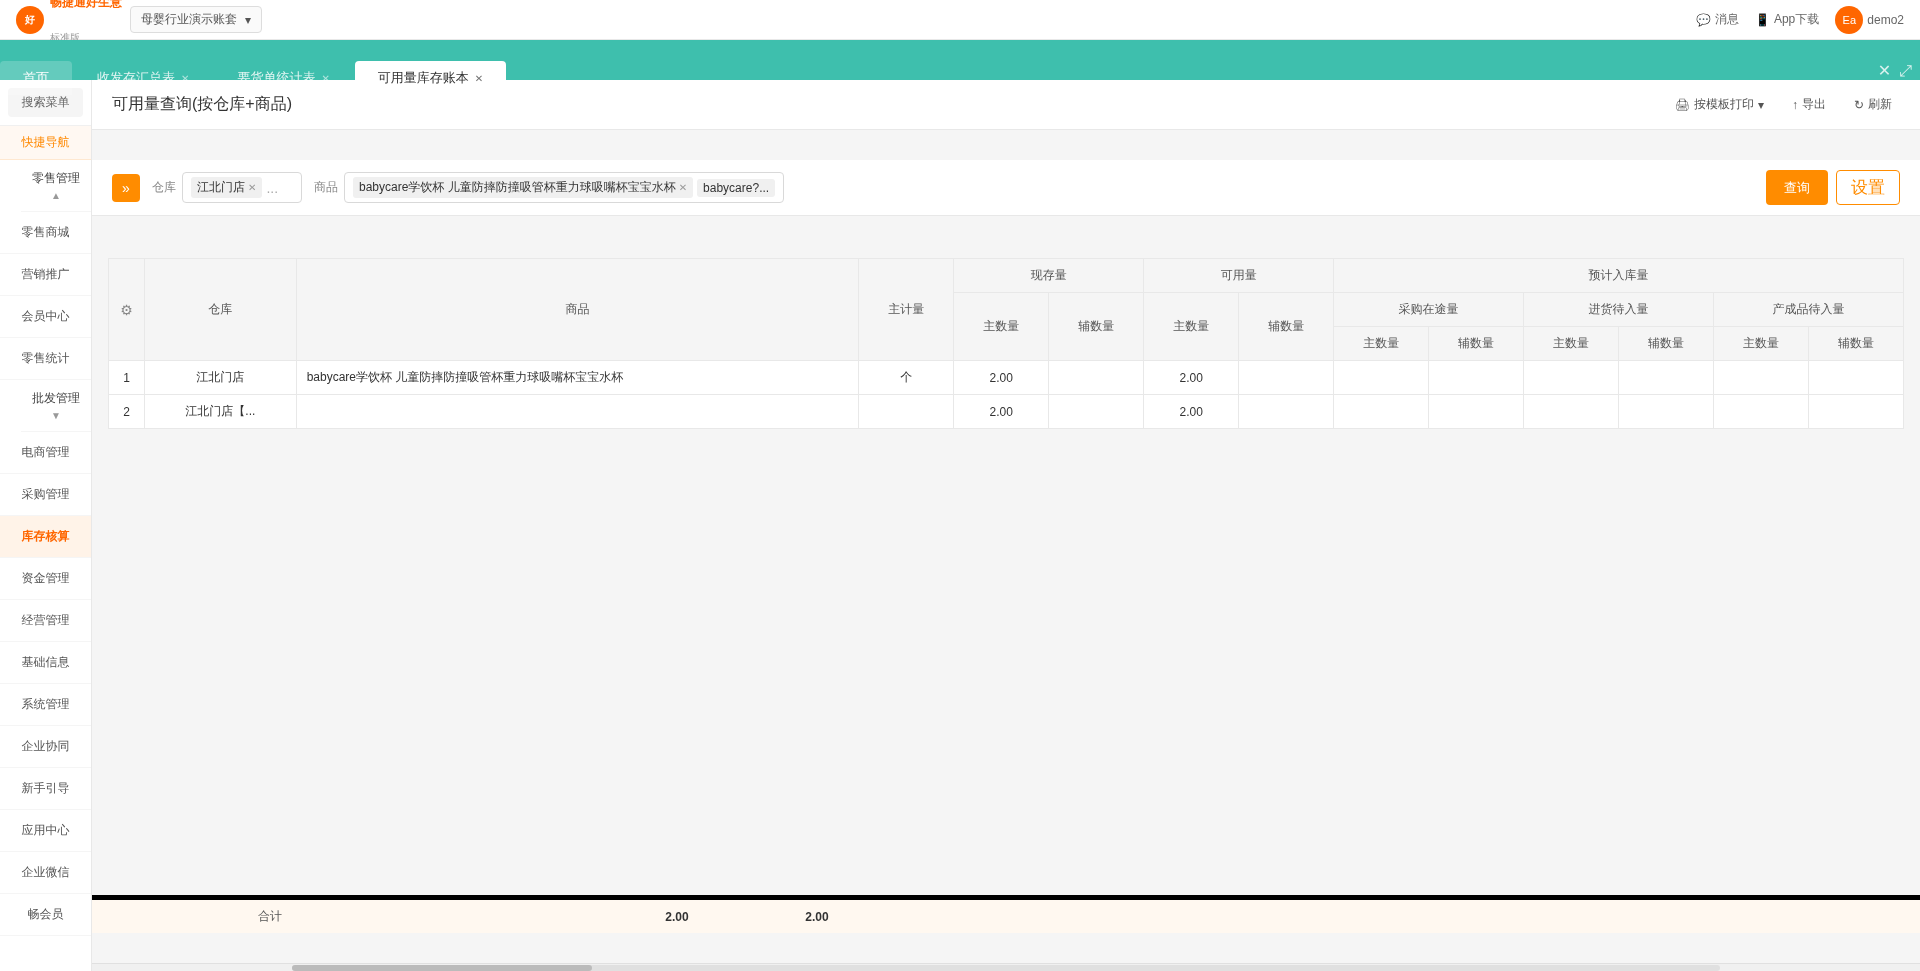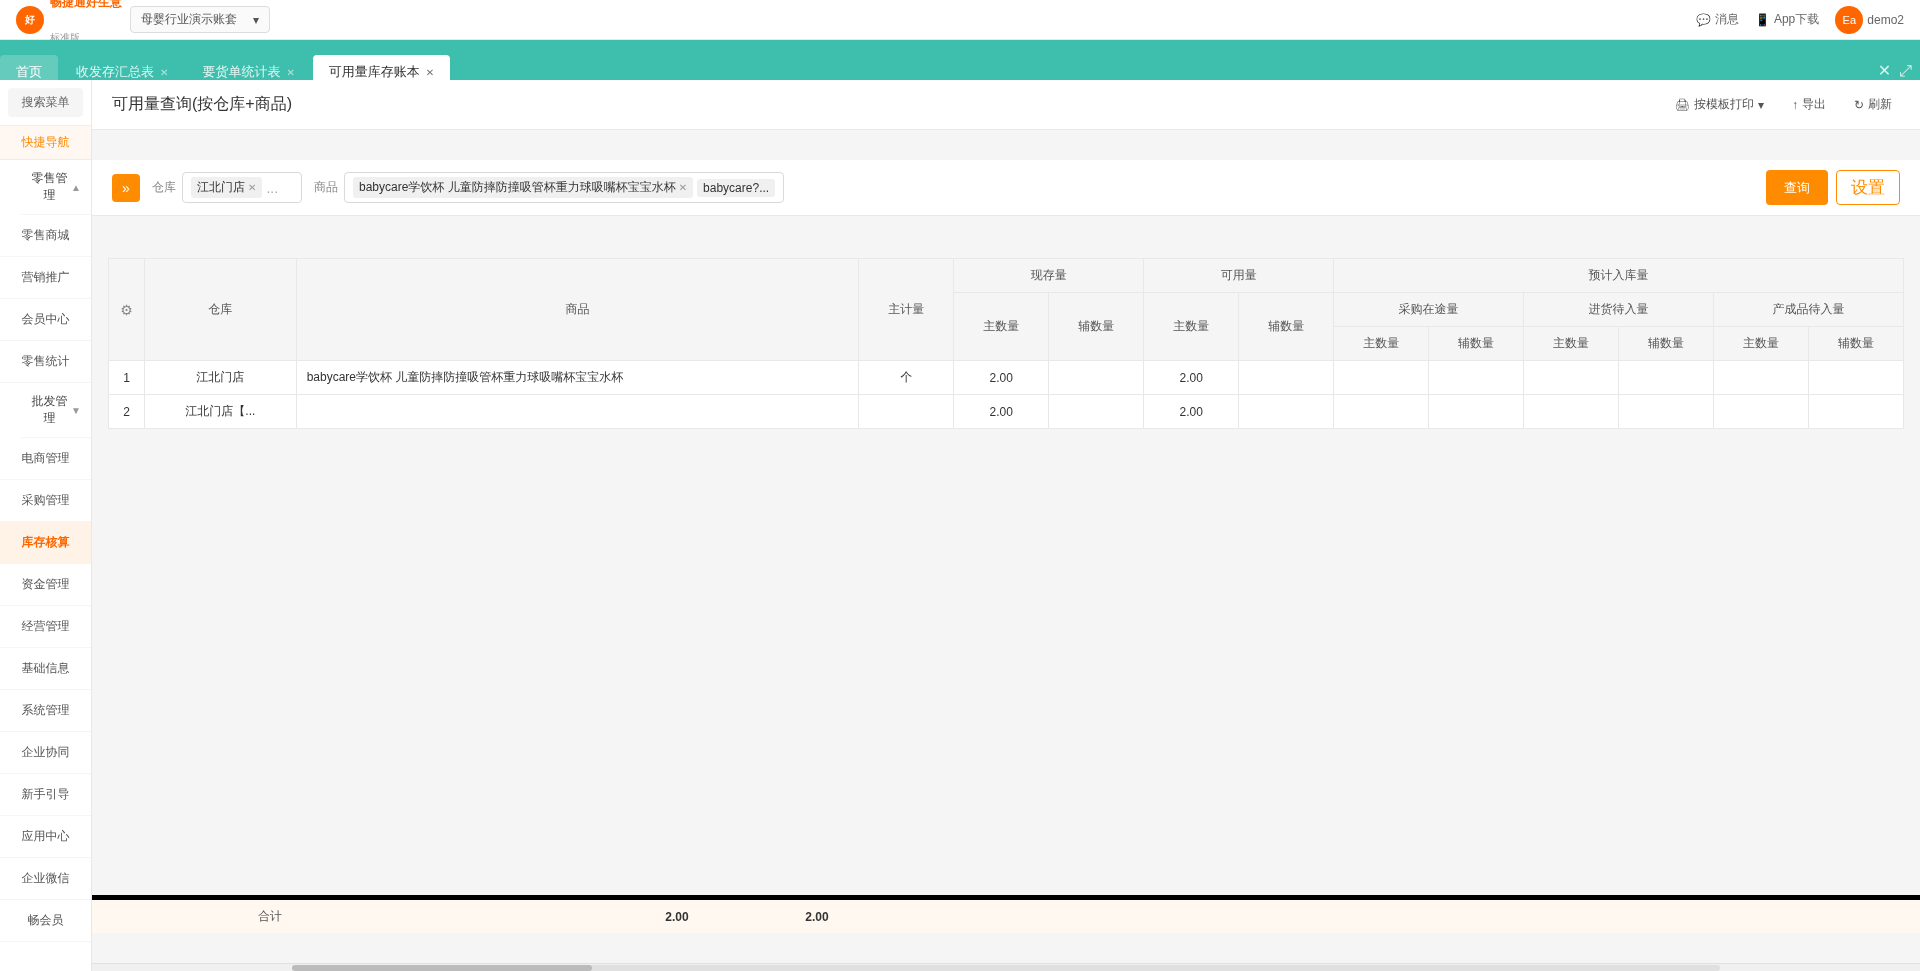--- a/index.html
+++ b/index.html
@@ -3,45 +3,45 @@
   <meta charset="utf-8">
   <style>
     * { box-sizing: border-box; margin: 0; padding: 0; }
     body { font-family: 'Microsoft YaHei', Arial, sans-serif; font-size: 13px; color: #333; background: #f5f5f5; display: flex; flex-direction: column; height: 971px; overflow: hidden; }
 
     
     .top-bar { height: 40px; background: #fff; display: flex; align-items: center; justify-content: space-between; padding: 0 16px; border-bottom: 1px solid #e8e8e8; flex-shrink: 0; }
     .top-bar-left { display: flex; align-items: center; gap: 8px; }
     .logo-area { display: flex; align-items: center; gap: 6px; }
     .logo-icon { width: 28px; height: 28px; background: #ff6600; border-radius: 50%; display: flex; align-items: center; justify-content: center; color: white; font-size: 10px; font-weight: bold; }
-    .tenant-selector { display: flex; align-items: center; gap: 16px; padding: 4px 10px; border: 1px solid #ddd; border-radius: 4px; cursor: pointer; background: #fafafa; font-size: 12px; color: #555; }
+    .tenant-selector { display: flex; align-items: center; gap: 8px; padding: 4px 10px; border: 1px solid #ddd; border-radius: 4px; cursor: pointer; background: #fafafa; font-size: 12px; color: #555; }
     .top-bar-right { display: flex; align-items: center; gap: 16px; }
     .top-right-item { display: flex; align-items: center; gap: 4px; font-size: 12px; color: #666; cursor: pointer; }
     .avatar { width: 28px; height: 28px; border-radius: 50%; background: #ff6600; display: flex; align-items: center; justify-content: center; color: white; font-size: 11px; }
 
     
     .nav-tabs { height: 40px; background: #3ebfad; display: flex; align-items: flex-end; padding: 0 0 0 0; flex-shrink: 0; position: relative; }
-    .nav-tab { height: 34px; padding: 0 16px; display: flex; align-items: center; gap: 6px; cursor: pointer; font-size: 13px; color: rgba(255,255,255,0.85); border-radius: 4px 4px 0 0; margin-right: 2px; position: relative; top: 9px; }
+    .nav-tab { height: 34px; padding: 0 23px; display: flex; align-items: center; gap: 6px; cursor: pointer; font-size: 13px; color: rgba(255,255,255,0.85); border-radius: 4px 4px 0 0; margin-right: 2px; position: relative; top: 15px; }
     .nav-tab.home { background: rgba(255,255,255,0.2); color: white; }
     .nav-tab.active { background: white; color: #333; font-weight: 500; }
     .nav-tab .close-btn { font-size: 10px; opacity: 0.7; cursor: pointer; }
     .nav-tabs-right { margin-left: auto; display: flex; align-items: center; padding: 0 8px; gap: 8px; }
     .nav-tab-action { color: white; cursor: pointer; font-size: 16px; opacity: 0.8; }
 
     
     .main-layout { display: flex; flex: 1; overflow: hidden; }
 
     
     .sidebar { width: 92px; background: white; border-right: 1px solid #e8e8e8; display: flex; flex-direction: column; overflow-y: auto; flex-shrink: 0; }
     .sidebar-search { padding: 8px; border-bottom: 1px solid #f0f0f0; }
     .sidebar-search-btn { width: 100%; padding: 6px; background: #f5f5f5; border: none; border-radius: 4px; cursor: pointer; font-size: 12px; color: #666; text-align: center; }
     .sidebar-nav-btn { width: 100%; padding: 8px 4px; background: #fff8f2; border: none; border-bottom: 1px solid #ffe8d0; cursor: pointer; font-size: 12px; color: #ff8800; text-align: center; }
     .sidebar-item { padding: 12px 8px; text-align: center; cursor: pointer; font-size: 12px; color: #555; border-bottom: 1px solid #f5f5f5; display: flex; flex-direction: column; align-items: center; gap: 3px; }
     .sidebar-item.active { background: #fff3e8; color: #ff6600; font-weight: bold; text-align: center; }
-    .sidebar-item.section-header { display: flex; flex-direction: row; justify-content: center; align-items: center; padding: 10px 10px; color: #444; font-weight: 500; margin-left: 21px; }
+    .sidebar-item.section-header { display: flex; flex-direction: column; justify-content: center; align-items: center; padding: 10px 10px; color: #444; font-weight: 500; margin-left: 21px; }
     .sidebar-item.section-header .arrow { font-size: 10px; color: #999; }
 
     
     .content-area { flex: 1; display: flex; flex-direction: column; overflow: hidden; background: #f5f5f5; gap: 30px; }
 
     
     .page-header { background: white; padding: 12px 20px; display: flex; align-items: center; justify-content: space-between; border-bottom: 1px solid #e8e8e8; flex-shrink: 0; }
     .page-title { font-size: 16px; color: #333; font-weight: 500; }
     .page-actions { display: flex; align-items: center; gap: 12px; }
     .page-action-btn { display: flex; align-items: center; gap: 4px; font-size: 12px; color: #555; cursor: pointer; padding: 4px 8px; }

